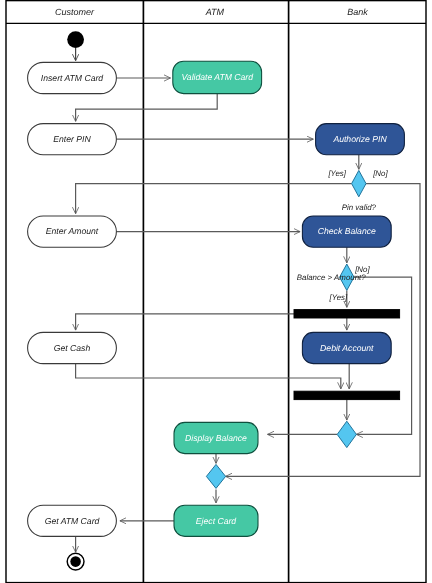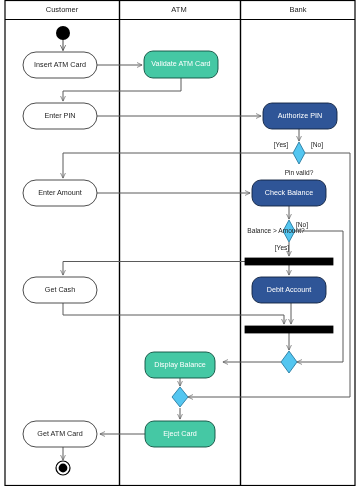--- a/index.html
+++ b/index.html
@@ -10,20 +10,21 @@
   body {
     width: 360px;
     height: 486px;
     font-family: "Liberation Sans", sans-serif;
     overflow: hidden;
   }
   #diagram-root {
     position: relative;
     width: 360px;
     height: 486px;
+    font-style: italic;
   }
   svg#diagram {
     display: block;
     width: 360px;
     height: 486px;
   }
   .lane-title {
     font-size: 7.5px;
     fill: #222222;
     text-anchor: middle;

